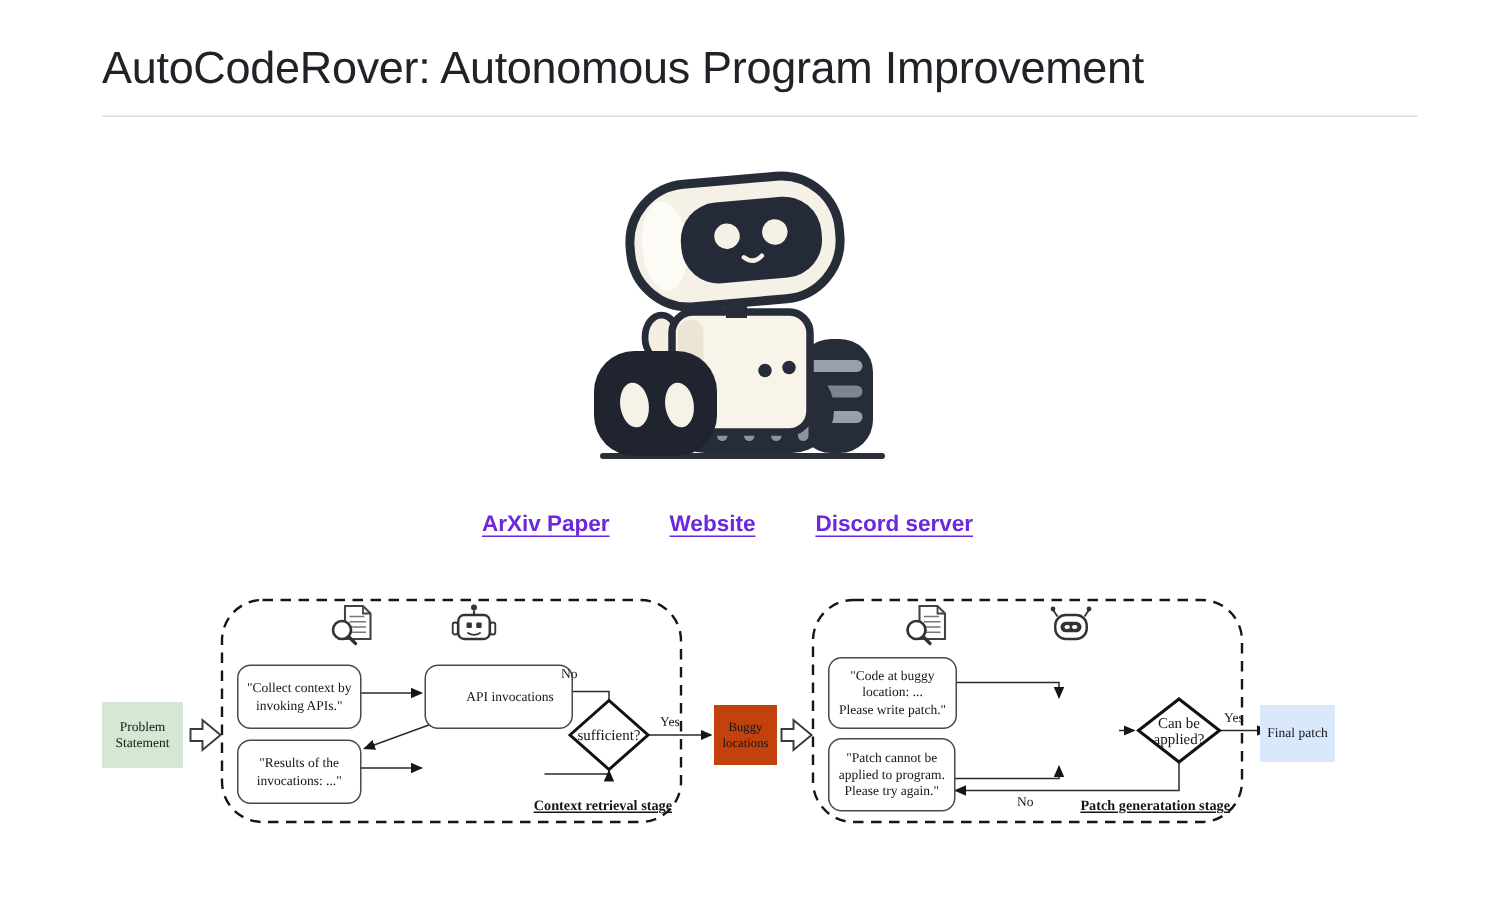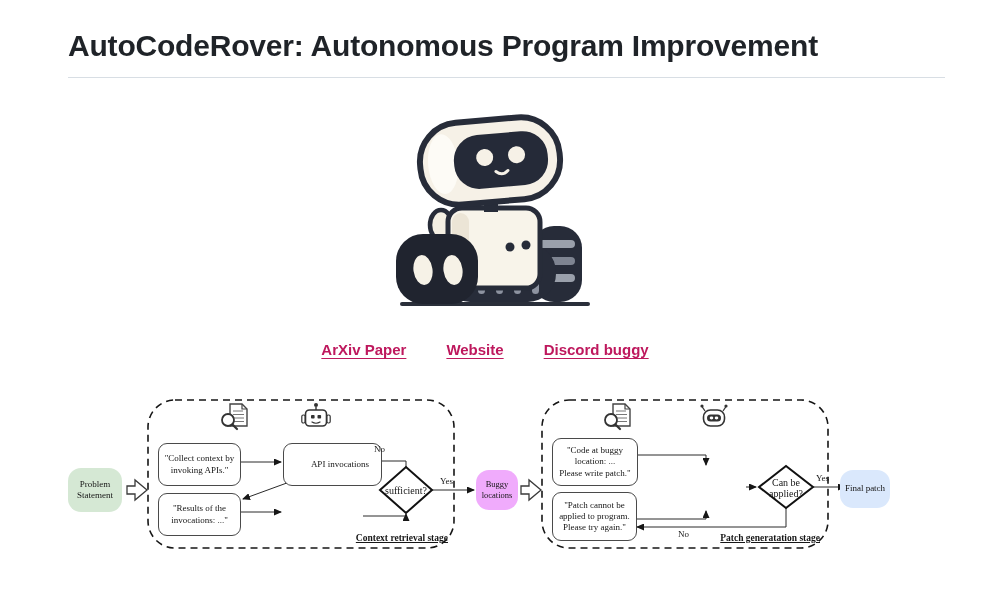--- a/index.html
+++ b/index.html
@@ -3,52 +3,52 @@
 <meta charset="utf-8">
 <style>
   html,body{margin:0;padding:0;}
   body{
     width:1000px;height:600px;position:relative;overflow:hidden;
     background:#ffffff;font-family:"Liberation Sans",sans-serif;
   }
   
   .page-title{
     position:absolute;left:68px;top:28px;width:877px;
-    font-size:30px;font-weight:700;color:#1f2328;letter-spacing:-0.2px;
+    font-size:30px;font-weight:400;color:#1f2328;letter-spacing:-0.2px;
     line-height:1.2;padding-bottom:13px;border-bottom:1px solid #d8dee4;
     margin:0;
   }
   
   .robot-wrap{position:absolute;left:390px;top:106px;width:220px;height:212px;}
   
   .links{
     position:absolute;left:0;top:341px;width:970px;
     display:flex;justify-content:center;gap:40px;
   }
   .links a{
-    color:#be185d;font-size:15px;font-weight:600;
+    color:#6d28d9;font-size:15px;font-weight:600;
     text-decoration:underline;text-underline-offset:3px;cursor:pointer;
   }
   
   .fc{
     position:absolute;left:0;top:390px;width:1000px;height:200px;
     font-family:"Liberation Serif",serif;color:#161616;
   }
   .fc svg.wires{position:absolute;left:0;top:0;}
   .node{
     position:absolute;display:flex;align-items:center;justify-content:center;
     text-align:center;white-space:pre-line;
   }
   .box{
     background:#fff;border:1px solid #4a4a4a;border-radius:9px;
     font-size:9px;line-height:1.25;padding:1px;
   }
-  .cbox{font-size:9px;line-height:1.25;border-radius:13px;}
+  .cbox{font-size:9px;line-height:1.25;}
   .green{background:#d5e8d4;}
-  .yellow{background:#f0abfc;}
+  .yellow{background:#c2410c;}
   .blue{background:#dae8fc;}
   .dtext{position:absolute;font-size:10px;line-height:1.1;text-align:center;white-space:pre-line;}
   .lbl{position:absolute;font-size:9px;text-align:left;}
   .stage-label{
     position:absolute;font-size:9.5px;font-weight:bold;text-align:right;
     text-decoration:underline;
   }
 </style>
 </head>
 <body>
@@ -100,21 +100,21 @@
       <circle cx="95" cy="51" r="8.5" fill="#f6f1e7"></circle>
       <circle cx="127" cy="51" r="8.5" fill="#f6f1e7"></circle>
       <path d="M105,66 Q111,71.5 117,66" fill="none" stroke="#f6f1e7" stroke-width="3" stroke-linecap="round"></path>
     </g>
   </svg>
 </div>
 
 <div class="links">
   <a href="#">ArXiv Paper</a>
   <a href="#">Website</a>
-  <a href="#">Discord buggy</a>
+  <a href="#">Discord server</a>
 </div>
 
 <div class="fc">
 
   <svg class="wires" width="1000" height="200" viewBox="0 0 1000 200">
     <defs>
       <marker id="ah" markerWidth="9" markerHeight="7" refX="7" refY="3.5" orient="auto" markerUnits="userSpaceOnUse">
         <path d="M0,0 L8,3.5 L0,7 z" fill="#161616"></path>
       </marker>
     </defs>

